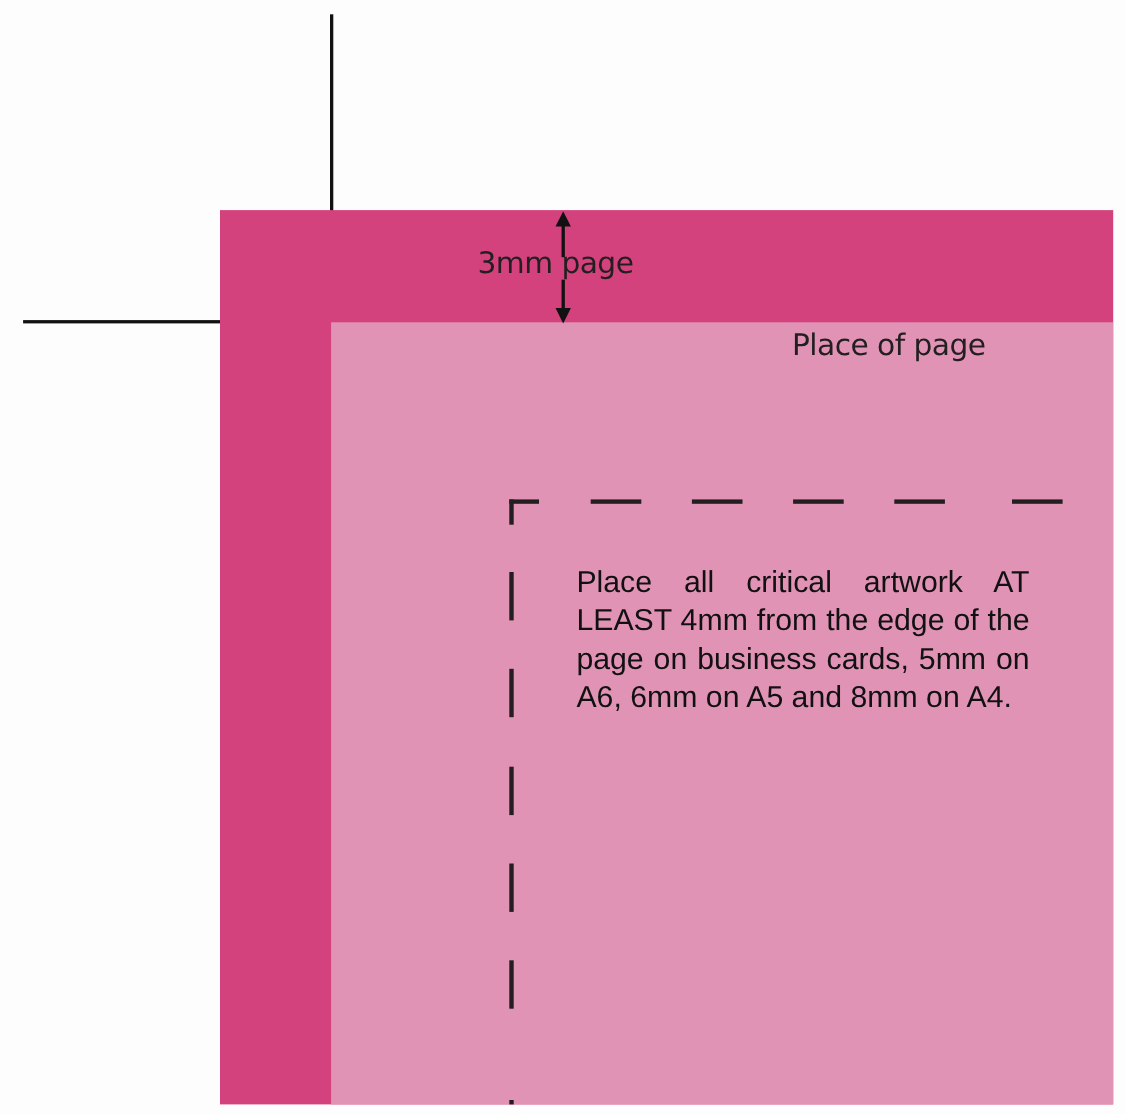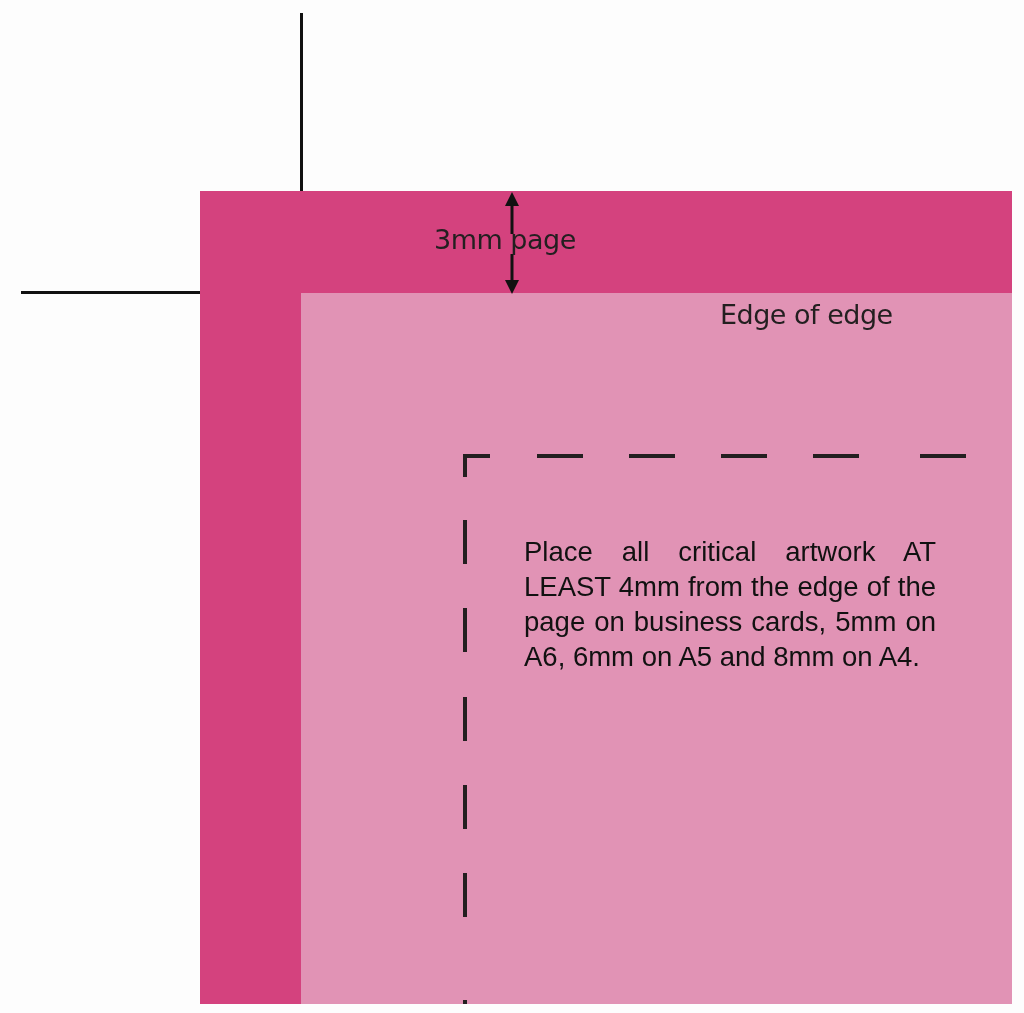--- a/index.html
+++ b/index.html
@@ -27,21 +27,21 @@
       font-family: "DejaVu Sans", sans-serif;
       font-size: 27px; color: #231f20; letter-spacing: -0.5px;
       line-height: 36px; white-space: nowrap;
     }
     .dash-h { height: 4px; background: #231f20; top: 454px; width: 46px; }
     .dash-v { width: 4px; background: #231f20; left: 463px; height: 44px; }
     .note {
       left: 524px; top: 511px; width: 412px;
       font-family: "Liberation Sans", sans-serif;
       font-size: 27.5px; line-height: 35px; color: #111;
-      text-align: justify; text-align-last: left; margin-top: 23px;
+      text-align: justify; text-align-last: left;
     }
   </style>
 </head>
 <body>
 
 <div class="abs crop-v"></div>
 <div class="abs crop-h"></div>
 
 <div class="abs bleed"></div>
 <div class="abs page"></div>
@@ -49,21 +49,21 @@
 <svg class="abs arrow" style="top:192px;height:42px;" viewBox="0 0 18 42">
   <polygon points="9,0 2,14 16,14" fill="#111"></polygon>
   <rect x="7.5" y="12" width="3" height="30" fill="#111"></rect>
 </svg>
 <svg class="abs arrow" style="top:254px;height:40px;" viewBox="0 0 18 40">
   <rect x="7.5" y="0" width="3" height="28" fill="#111"></rect>
   <polygon points="9,40 2,26 16,26" fill="#111"></polygon>
 </svg>
 
 <div class="abs bleed-label">3mm page</div>
-<div class="abs edge-label">Edge of edge</div>
+<div class="abs edge-label">Place of page</div>
 
 <div class="abs">
   <div class="abs" style="left:463px;top:454px;width:27px;height:4px;background:#231f20;"></div>
   <div class="abs" style="left:463px;top:454px;width:4px;height:23px;background:#231f20;"></div>
 
   <div class="abs dash-h" style="left:537px;"></div>
   <div class="abs dash-h" style="left:629px;"></div>
   <div class="abs dash-h" style="left:721px;"></div>
   <div class="abs dash-h" style="left:813px;"></div>
   <div class="abs dash-h" style="left:920px;"></div>

